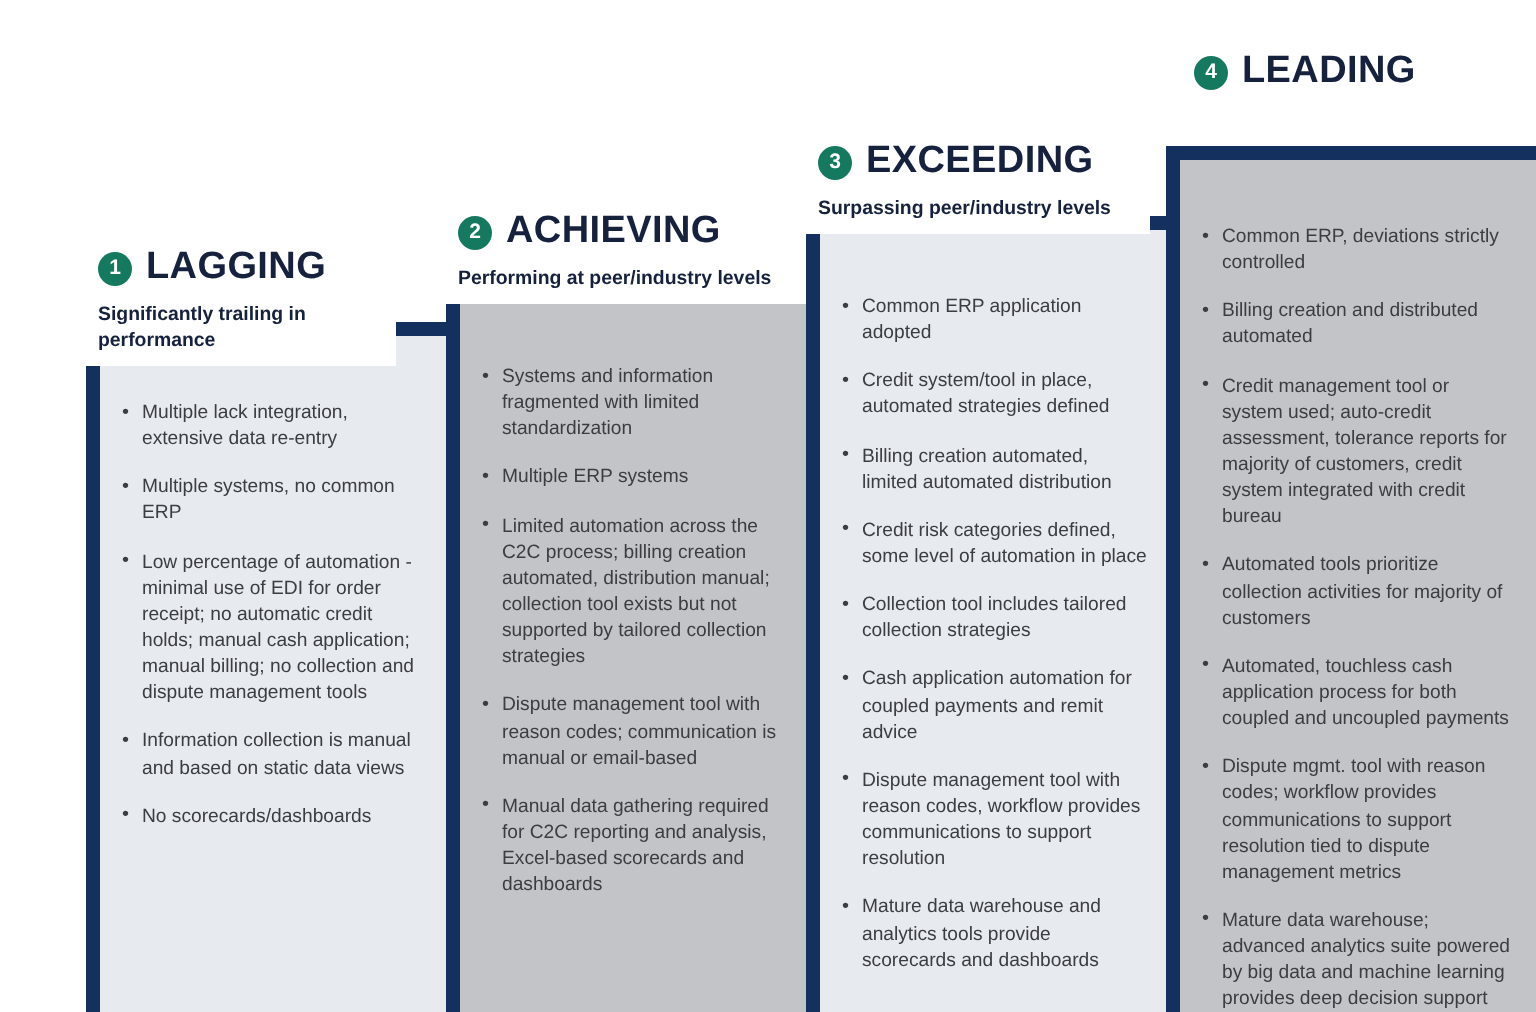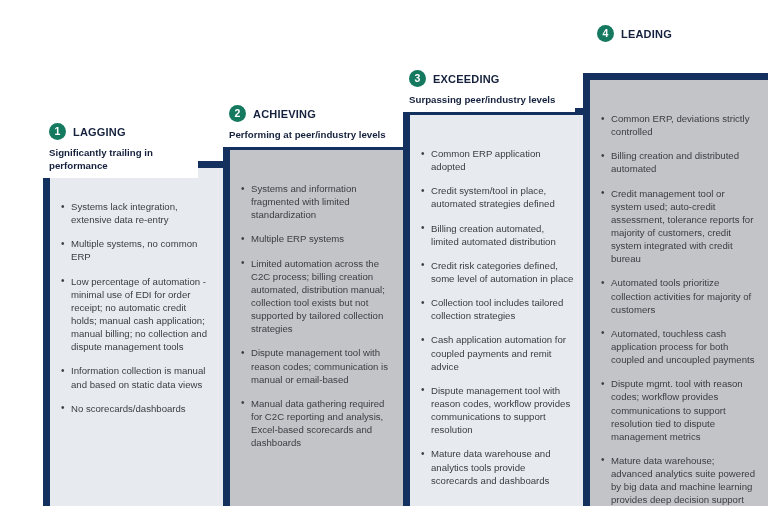--- a/index.html
+++ b/index.html
@@ -53,21 +53,21 @@
     color: #ffffff;
     font-size: 10.5px;
     font-weight: bold;
     line-height: 17px;
     text-align: center;
     flex: 0 0 auto;
     font-family: "Liberation Sans", sans-serif;
   }
 
   .stage-name {
-    font-size: 11px;
+    font-size: 19px;
     font-weight: bold;
     color: #15213d;
     letter-spacing: 0.2px;
   }
 
   .stage-subtitle {
     margin-top: 7px;
     font-size: 9.7px;
     font-weight: bold;
     color: #15213d;
@@ -113,21 +113,21 @@
   }
 </style>
 </head>
 <body>
 
 <div id="maturity-diagram">
 
   <div class="stage" style="left:43px; top:123px; width:182px; height:383px;">
     <div class="stage-body tone-light" style="top:38px; width:182px; height:345px;">
       <ul class="stage-list">
-        <li>Systems lack integration, extensive data re-entry</li>
+        <li>Multiple lack integration, extensive data re-entry</li>
         <li>Multiple systems, no common ERP</li>
         <li>Low percentage of automation - minimal use of EDI for order receipt; no automatic credit holds; manual cash application; manual billing; no collection and dispute management tools</li>
         <li>Information collection is manual and based on static data views</li>
         <li>No scorecards/dashboards</li>
       </ul>
     </div>
     <div class="stage-header" style="width:155px;">
       <div class="stage-title-row">
         <span class="stage-badge">1</span>
         <span class="stage-name">LAGGING</span>

